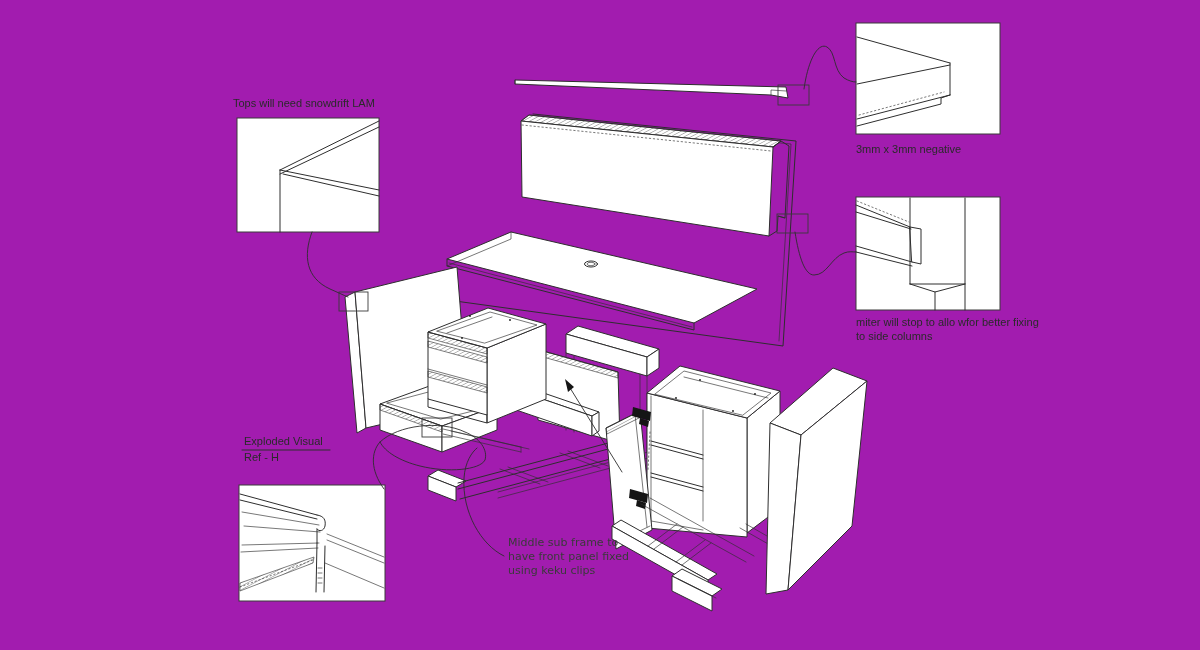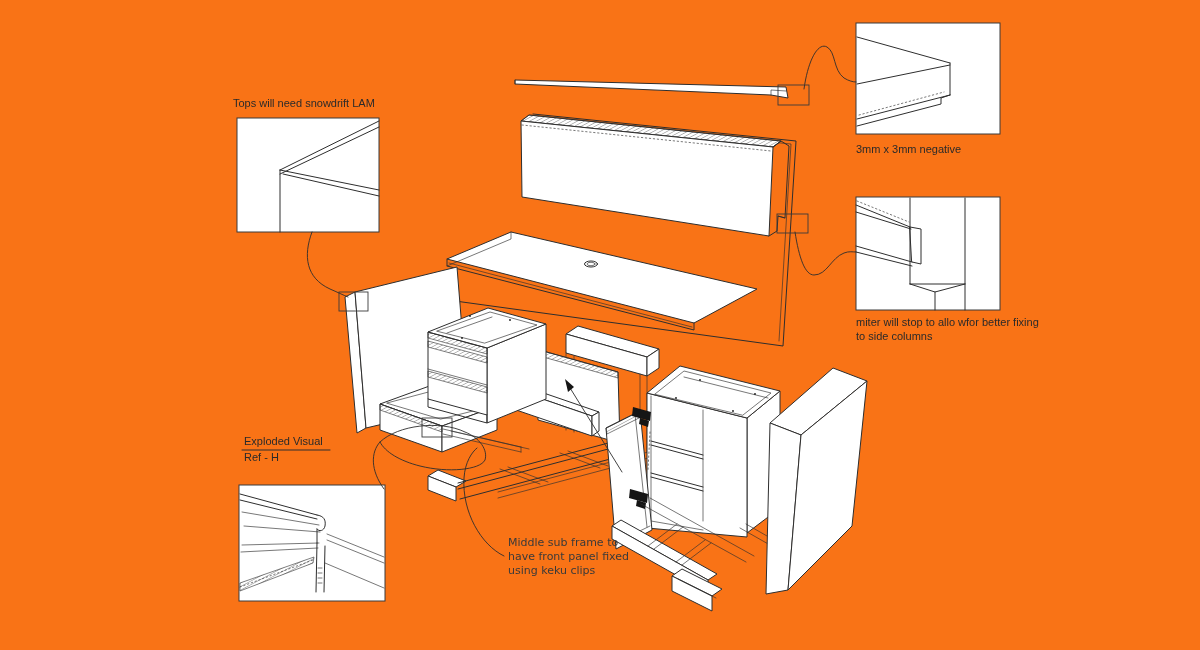--- a/index.html
+++ b/index.html
@@ -1,16 +1,16 @@
 <!DOCTYPE html>
 <html><head>
 <meta charset="utf-8">
 <style>
   html,body{margin:0;padding:0;background:#e8e8e8;}
-  .canvas{position:relative;width:1200px;height:650px;background:#f97316;overflow:hidden;
+  .canvas{position:relative;width:1200px;height:650px;background:#a21caf;overflow:hidden;
           font-family:"Liberation Sans", sans-serif;}
   svg{display:block;width:1200px;height:650px;}
   .ln{fill:none;stroke:#2e2e2e;stroke-width:1;stroke-linecap:round;stroke-linejoin:round;}
   .thin{stroke-width:.65;}
   .fw{fill:#ffffff;stroke:#2e2e2e;stroke-width:1;stroke-linejoin:round;}
   .hatch{fill:url(#hatchp);stroke:#2e2e2e;stroke-width:.6;}
   .dot{stroke-dasharray:1.4 2.6;}
   .box{fill:#ffffff;stroke:#3a3a3a;stroke-width:1;}
   .drect{fill:none;stroke:#3a3a3a;stroke-width:.9;}
   .leader{fill:none;stroke:#2e2e2e;stroke-width:.9;stroke-linecap:round;}

